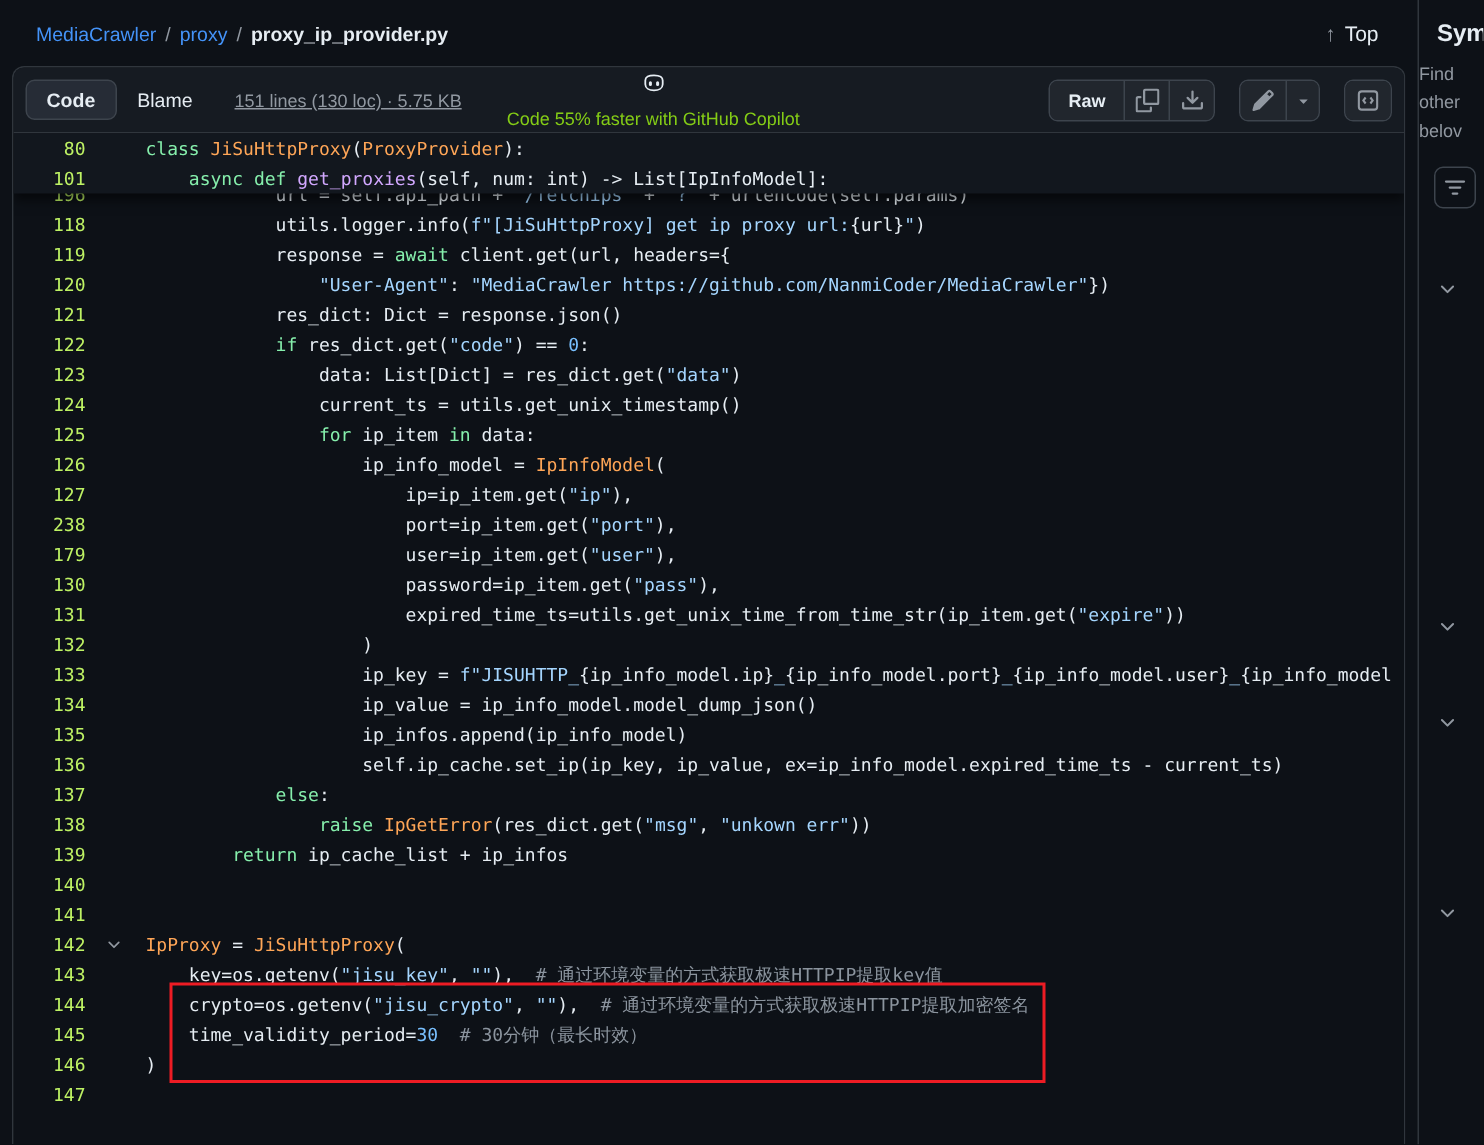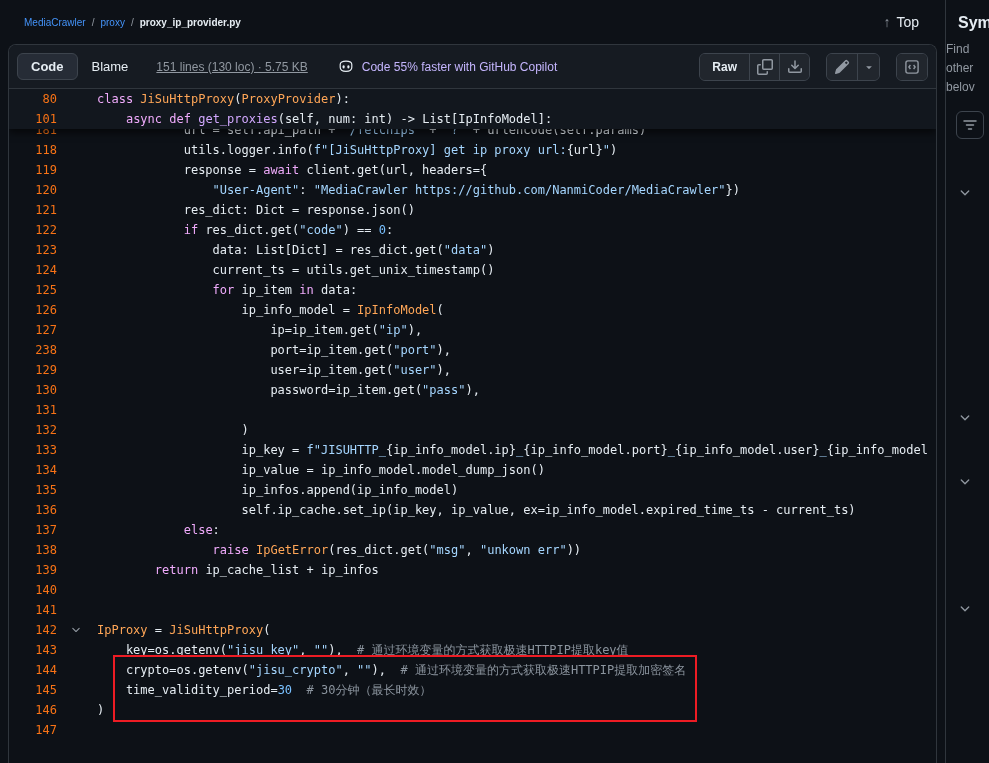--- a/index.html
+++ b/index.html
@@ -6,55 +6,55 @@
   html,body { width:989px; height:763px; overflow:hidden; }
   body {
     background:#0d1117; color:#e6edf3;
     font-family:"Liberation Sans", sans-serif;
     display:flex; flex-direction:row;
   }
   .left-col { width:945px; flex:none; display:flex; flex-direction:column; }
 
   
   .topbar { height:44px; flex:none; display:flex; align-items:center; justify-content:space-between; padding:0 16px 0 24px; }
-  .breadcrumb { font-size:10px; display:flex; align-items:center; gap:6px; }
+  .breadcrumb { font-size:13px; display:flex; align-items:center; gap:6px; }
   .crumb-link { color:#4493f8; text-decoration:none; cursor:pointer; }
   .crumb-sep { color:#9198a1; }
   .crumb-file { color:#e6edf3; font-weight:700; }
   .top-btn { background:none; border:none; color:#e6edf3; font-size:14px; display:flex; gap:6px; align-items:center; cursor:pointer; font-family:inherit; padding:6px 10px; border-radius:6px; }
   .top-btn .arrow { color:#9198a1; }
 
   
   .codebox { margin:0 8px; flex:1; border:1px solid #30363d; border-bottom:none; border-radius:8px 8px 0 0; overflow:hidden; display:flex; flex-direction:column; background:#0d1117; }
   .toolbar { height:44px; flex:none; background:#161b22; border-bottom:1px solid #30363d; display:flex; align-items:center; padding:0 8px; }
   .seg { display:flex; align-items:flex-start; }
   .seg-btn { font-family:inherit; font-size:13px; padding:5px 13px; border-radius:6px; background:transparent; border:1px solid transparent; color:#e6edf3; cursor:pointer; }
   .seg-btn.active { background:#262c36; border-color:#3d444d; font-weight:700; }
   .file-info { margin-left:14px; font-size:12px; color:#9198a1; white-space:nowrap;text-decoration:underline; }
-  .copilot { margin-left:30px; display:flex; align-items:center; gap:8px; font-size:12px; color:#c4b5fd; cursor:pointer; white-space:nowrap; }
+  .copilot { margin-left:30px; display:flex; align-items:center; gap:8px; font-size:12px; color:#84cc16; cursor:pointer; white-space:nowrap;flex-direction:column; }
   .tb-right { margin-left:auto; display:flex; align-items:center; gap:16px; }
   .btn-group { display:flex; border:1px solid #3d444d; border-radius:6px; overflow:hidden; background:#21262d; }
   .btn-group > button + button { border-left:1px solid #3d444d; }
   .tb-btn { height:26px; background:#21262d; border:none; color:#e6edf3; display:flex; align-items:center; justify-content:center; cursor:pointer; font-family:inherit; }
   .tb-btn.raw { font-size:12px; font-weight:700; padding:0 12px; }
   .tb-btn.iconbtn { width:30px; }
   .tb-btn.narrow { width:22px; }
   .single-wrap { border:1px solid #3d444d; border-radius:6px; overflow:hidden; }
   svg { display:block; }
 
   
   .code-body { position:relative; flex:1; background:#0d1117; font-family:"DejaVu Sans Mono", monospace; font-size:12px; overflow:hidden; }
   .code-content { position:absolute; top:31px; left:0; right:0; }
   .sticky { position:absolute; top:0; left:0; right:0; z-index:4; background:#12171e; box-shadow:0 4px 7px rgba(0,0,0,0.55); }
   .line { display:flex; height:20px; line-height:20px; }
-  .ln { width:48px; flex:none; text-align:right; color:#f97316; cursor:pointer; }
+  .ln { width:48px; flex:none; text-align:right; color:#bef264; cursor:pointer; }
   .gut { width:40px; flex:none; display:flex; align-items:center; padding-left:13px; }
   .codetxt { white-space:pre; }
   .tok-p { color:#e6edf3; }
-  .tok-k { color:#f0abfc; }
+  .tok-k { color:#86efac; }
   .tok-s { color:#a5d6ff; }
   .tok-c { color:#ffa657; }
   .tok-f { color:#d2a8ff;text-align:center; }
   .tok-n { color:#79c0ff; }
   .tok-cm { color:#8b949e; }
   .red-annotation { position:absolute; left:104px; top:566px; width:584px; height:67px; border:2px solid #ed1c24; z-index:6; pointer-events:none; }
 
   
   .side-panel { flex:1; border-left:1px solid #30363d; background:#0d1117; position:relative; overflow:hidden; }
   .sp-title { position:absolute; top:14px; left:12px; font-size:16px; font-weight:700; white-space:nowrap; }
@@ -148,21 +148,21 @@
                 </svg>
             </span>
           </button>
         </div>
       </div>
     </div>
 
     <div class="code-body">
       <div class="code-content" id="code-lines">
           <div class="line">
-            <span class="ln">181</span>
+            <span class="ln">196</span>
             <span class="gut"></span>
             <span class="codetxt"><span class="tok-p">            url = self.api_path + </span><span class="tok-s">"/fetchips"</span><span class="tok-p"> + </span><span class="tok-s">'?'</span><span class="tok-p"> + urlencode(self.params)</span></span>
           </div>
           <div class="line">
             <span class="ln">118</span>
             <span class="gut"></span>
             <span class="codetxt"><span class="tok-p">            utils.logger.info(</span><span class="tok-s">f"[JiSuHttpProxy] get ip proxy url:</span><span class="tok-p">{url}</span><span class="tok-s">"</span><span class="tok-p">)</span></span>
           </div>
           <div class="line">
             <span class="ln">119</span>
@@ -208,32 +208,33 @@
             <span class="ln">127</span>
             <span class="gut"></span>
             <span class="codetxt"><span class="tok-p">                        ip=ip_item.get(</span><span class="tok-s">"ip"</span><span class="tok-p">),</span></span>
           </div>
           <div class="line">
             <span class="ln">238</span>
             <span class="gut"></span>
             <span class="codetxt"><span class="tok-p">                        port=ip_item.get(</span><span class="tok-s">"port"</span><span class="tok-p">),</span></span>
           </div>
           <div class="line">
-            <span class="ln">129</span>
+            <span class="ln">179</span>
             <span class="gut"></span>
             <span class="codetxt"><span class="tok-p">                        user=ip_item.get(</span><span class="tok-s">"user"</span><span class="tok-p">),</span></span>
           </div>
           <div class="line">
             <span class="ln">130</span>
             <span class="gut"></span>
             <span class="codetxt"><span class="tok-p">                        password=ip_item.get(</span><span class="tok-s">"pass"</span><span class="tok-p">),</span></span>
           </div>
           <div class="line">
             <span class="ln">131</span>
             <span class="gut"></span>
+            <span class="codetxt"><span class="tok-p">                        expired_time_ts=utils.get_unix_time_from_time_str(ip_item.get(</span><span class="tok-s">"expire"</span><span class="tok-p">))</span></span>
           </div>
           <div class="line">
             <span class="ln">132</span>
             <span class="gut"></span>
             <span class="codetxt"><span class="tok-p">                    )</span></span>
           </div>
           <div class="line">
             <span class="ln">133</span>
             <span class="gut"></span>
             <span class="codetxt"><span class="tok-p">                    ip_key = </span><span class="tok-s">f"JISUHTTP_</span><span class="tok-p">{ip_info_model.ip}</span><span class="tok-s">_</span><span class="tok-p">{ip_info_model.port}</span><span class="tok-s">_</span><span class="tok-p">{ip_info_model.user}</span><span class="tok-s">_</span><span class="tok-p">{ip_info_model</span></span>

